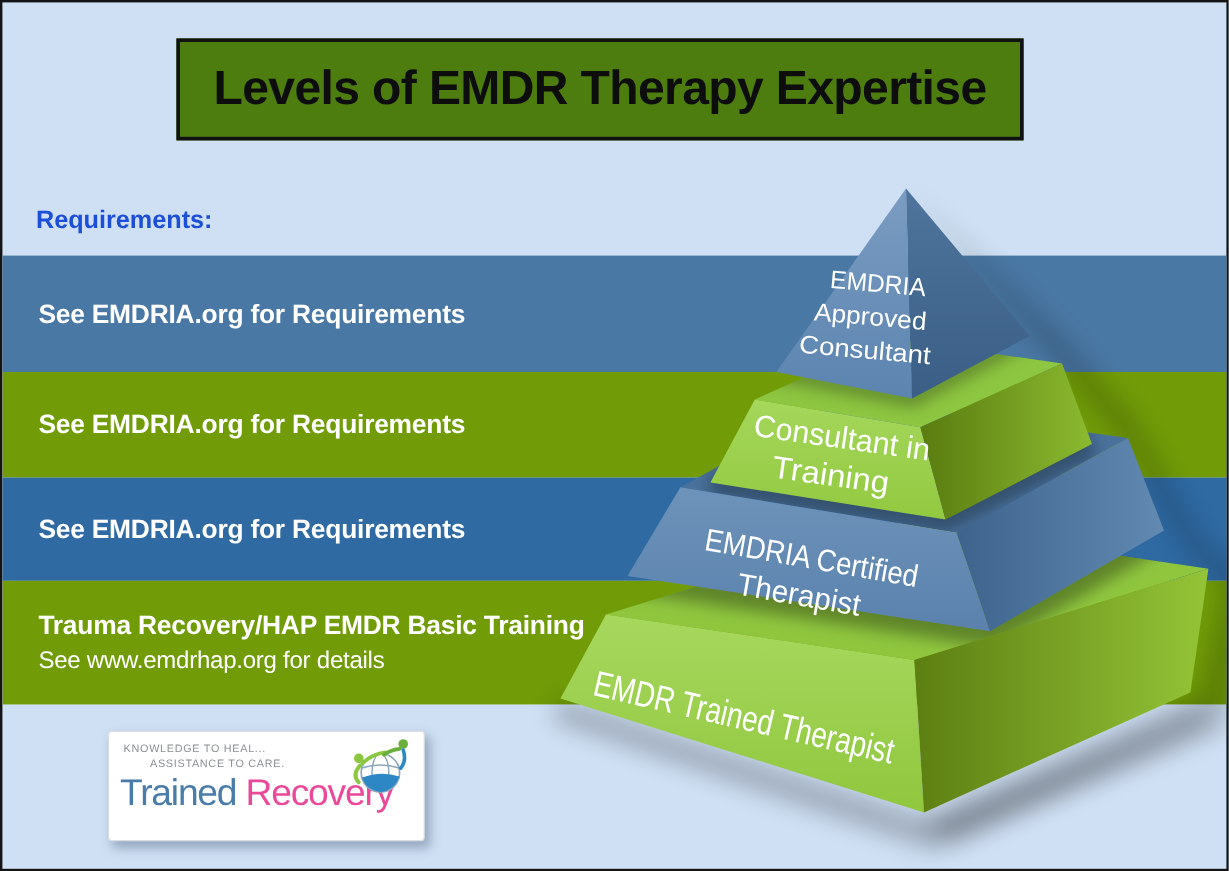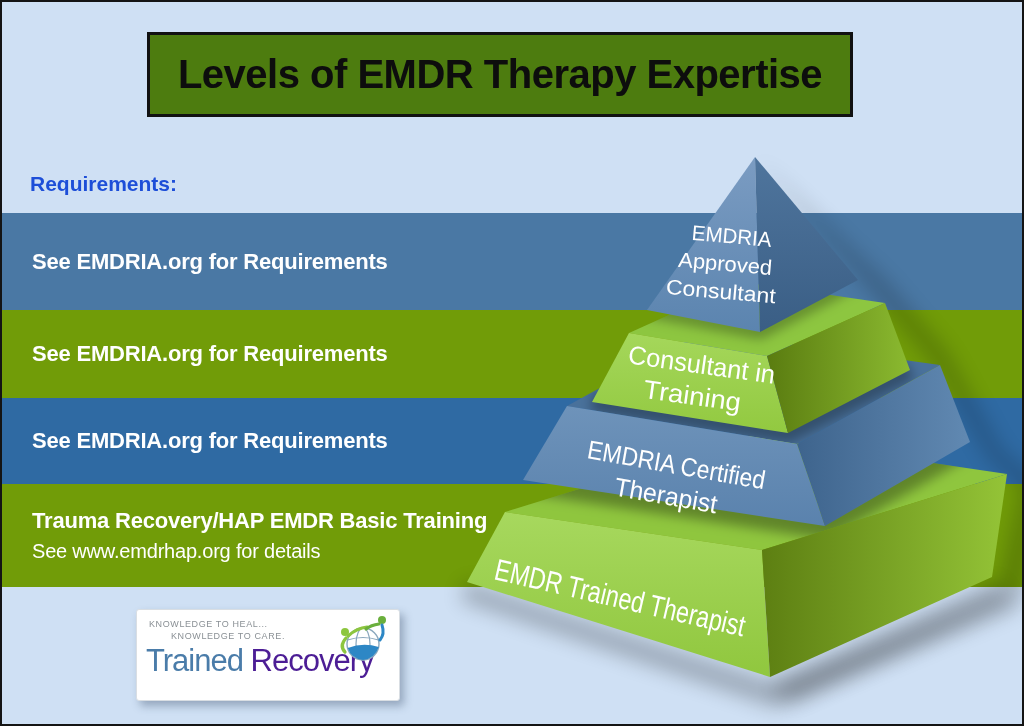--- a/index.html
+++ b/index.html
@@ -29,27 +29,26 @@
   .band .req-text{color:#fff;font-size:22px;font-weight:bold;letter-spacing:-0.2px;}
   .band .req-sub{color:#fff;font-size:20px;font-weight:normal;margin-top:6px;letter-spacing:-0.2px;}
   
   .pyramid-svg{position:absolute;left:0;top:0;width:1024px;height:726px;}
   .pyr-text{fill:#ffffff;font-family:"Liberation Sans",sans-serif;}
   
   .logo-box{
     position:absolute;left:88px;top:607px;width:264px;height:92px;background:#ffffff;
     border:1px solid #d9dee3;border-radius:3px;box-shadow:4px 5px 9px rgba(40,60,90,0.35);
     box-sizing:border-box;
-    margin-left:46px;
   }
   .logo-tag1{position:absolute;left:12px;top:9px;font-size:9px;letter-spacing:0.6px;color:#8a9095;}
   .logo-tag2{position:absolute;left:34px;top:21px;font-size:9px;letter-spacing:0.6px;color:#8a9095;}
   .logo-brand{position:absolute;left:9px;top:33px;font-size:31px;letter-spacing:-1px;white-space:nowrap;}
   .logo-brand .w-blue{color:#4a7ca9;}
-  .logo-brand .w-green{color:#4c1d95;text-align:right;}
+  .logo-brand .w-green{color:#ec4899;text-align:right;}
   .logo-sub{position:absolute;left:12px;top:74px;font-size:10.5px;letter-spacing:0.55px;color:#2d87c5;white-space:nowrap;}
   .logo-globe{position:absolute;right:4px;top:2px;}
 </style>
 </head>
 <body>
 
 <div class="stage">
 
   <div class="band band-0">
     <div class="req-text">See EMDRIA.org for Requirements</div>
@@ -165,21 +164,21 @@
     </g>
   </svg>
 
   <div class="title-box">
     <h1>Levels of EMDR Therapy Expertise</h1>
   </div>
   <div class="req-heading">Requirements:</div>
 
   <div class="logo-box">
     <div class="logo-tag1">KNOWLEDGE TO HEAL...</div>
-    <div class="logo-tag2">KNOWLEDGE TO CARE.</div>
+    <div class="logo-tag2">ASSISTANCE TO CARE.</div>
     <div class="logo-brand">
       <span class="w-blue">Trained</span>
       <span class="w-green">Recovery</span>
     </div>
     <svg class="logo-globe" width="62" height="54" viewBox="0 0 62 54">
       <circle cx="30" cy="32" r="16" fill="#ffffff" stroke="#8aa7bd" stroke-width="1.4"></circle>
       <ellipse cx="30" cy="32" rx="7" ry="16" fill="none" stroke="#8aa7bd" stroke-width="1.2"></ellipse>
       <path d="M14.5 28 Q30 23 45.5 28" fill="none" stroke="#8aa7bd" stroke-width="1.2"></path>
       <path d="M14 36 Q30 41 46 36" fill="none" stroke="#8aa7bd" stroke-width="1.2"></path>
       <path d="M14.8 36 Q30 30 45.8 35 Q42 46.5 30 48 Q18 46.5 14.8 36 Z" fill="#2d87c5"></path>

